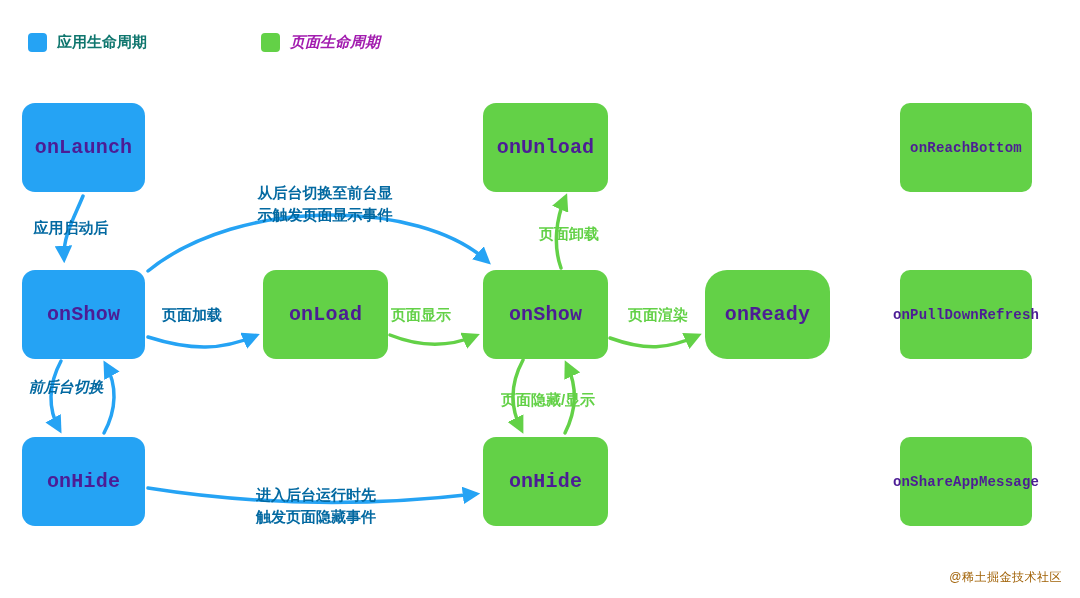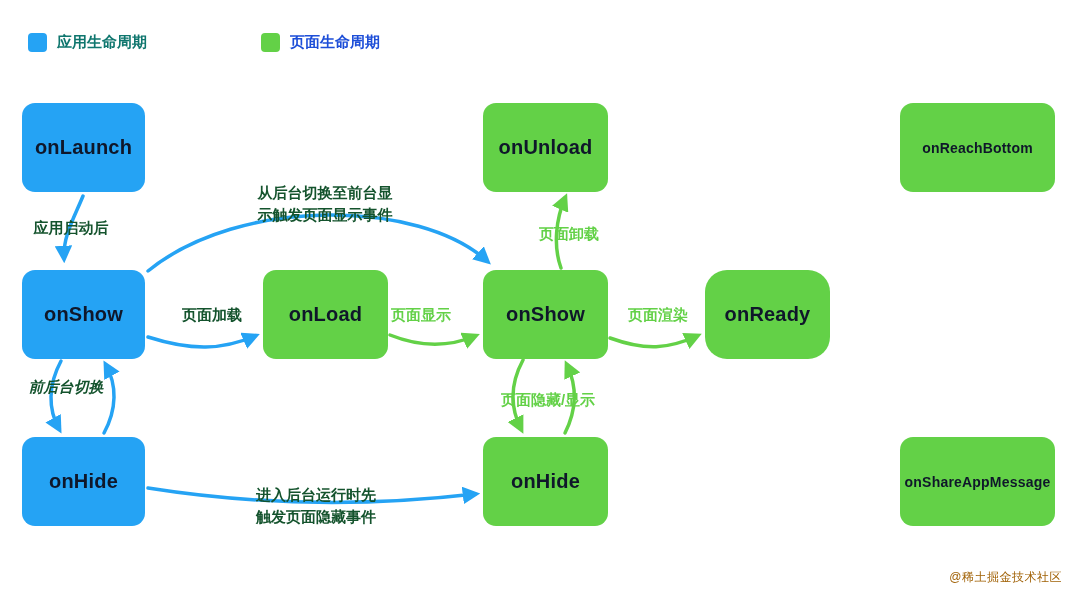--- a/index.html
+++ b/index.html
@@ -3,40 +3,40 @@
 <meta charset="utf-8">
 <style>
   html,body{margin:0;padding:0;background:#fff;}
   #canvas{
     position:relative;width:1080px;height:598px;background:#ffffff;overflow:hidden;
     font-family:"Liberation Sans","DejaVu Sans",sans-serif;
   }
   #edges{position:absolute;left:0;top:0;width:1080px;height:598px;pointer-events:none;}
   .node{
     position:absolute;border-radius:13px;display:flex;align-items:center;justify-content:center;
-    color:#0f172a;font-weight:bold;font-size:20px;letter-spacing:.2px;box-sizing:border-box;text-align:center;
+    color:#4c1d95;font-weight:bold;font-size:20px;letter-spacing:.2px;box-sizing:border-box;text-align:center;font-family:Liberation Mono, monospace;
   }
   .node.blue{background:#25a3f4;}
   .node.green{background:#63d147;}
   .node.sm{width:123px;height:89px;}
   .node.md{width:125px;height:89px;}
-  .node.wide{width:155px;height:89px;font-size:14px;}
+  .node.wide{width:132px;height:89px;font-size:14px;border-radius:10px;}
   .edge-label{
     position:absolute;font-size:15px;font-weight:bold;text-align:center;
     white-space:pre-line;line-height:22px;
   }
-  .edge-label.blue{color:#14532d;}
+  .edge-label.blue{color:#0369a1;}
   .edge-label.green{color:#63d147;}
   .legend{position:absolute;left:28px;top:33px;display:flex;align-items:center;gap:10px;}
   .legend .swatch{width:19px;height:19px;border-radius:4px;display:inline-block;}
   .legend .swatch.blue{background:#25a3f4;}
   .legend .swatch.green{background:#63d147;}
   .legend .ltext{font-size:15px;font-weight:bold;}
   .legend .ltext.blue{color:#0f766e;}
-  .legend .ltext.green{color:#1d4ed8;}
+  .legend .ltext.green{color:#a21caf;font-style:italic;}
   .legend .gap{width:94px;}
   .watermark{
     position:absolute;right:18px;bottom:12px;font-size:12px;color:#a16207;letter-spacing:.5px;
   }
 </style>
 </head>
 <body>
 
 <div id="canvas">
 
@@ -94,27 +94,30 @@
   <div class="node green md" style="left:483px;top:437px;">
     <span>onHide</span>
     </div>
   <div class="node green md" style="left:705px;top:270px;border-radius:22px;">
     <span>onReady</span>
     </div>
 
   <div class="node green wide" style="left:900px;top:103px;">
     <span>onReachBottom</span>
     </div>
+  <div class="node green wide" style="left:900px;top:270px;">
+    <span>onPullDownRefresh</span>
+    </div>
   <div class="node green wide" style="left:900px;top:437px;">
     <span>onShareAppMessage</span>
     </div>
 
   <div class="edge-label blue" style="left:26px;top:217px;width:90px;">应用启动后</div>
   <div class="edge-label blue" style="left:22px;top:376px;width:88px;font-style:italic;">前后台切换</div>
-  <div class="edge-label blue" style="left:176px;top:304px;width:72px;">页面加载</div>
+  <div class="edge-label blue" style="left:156px;top:304px;width:72px;">页面加载</div>
   <div class="edge-label blue" style="left:245px;top:182px;width:160px;">从后台切换至前台显
 示触发页面显示事件</div>
   <div class="edge-label blue" style="left:238px;top:484px;width:156px;">进入后台运行时先
 触发页面隐藏事件</div>
   <div class="edge-label green" style="left:385px;top:304px;width:72px;">页面显示</div>
   <div class="edge-label green" style="left:533px;top:223px;width:72px;">页面卸载</div>
   <div class="edge-label green" style="left:498px;top:389px;width:100px;">页面隐藏/显示</div>
   <div class="edge-label green" style="left:622px;top:304px;width:72px;">页面渲染</div>
 
   <div class="watermark">@稀土掘金技术社区</div>

